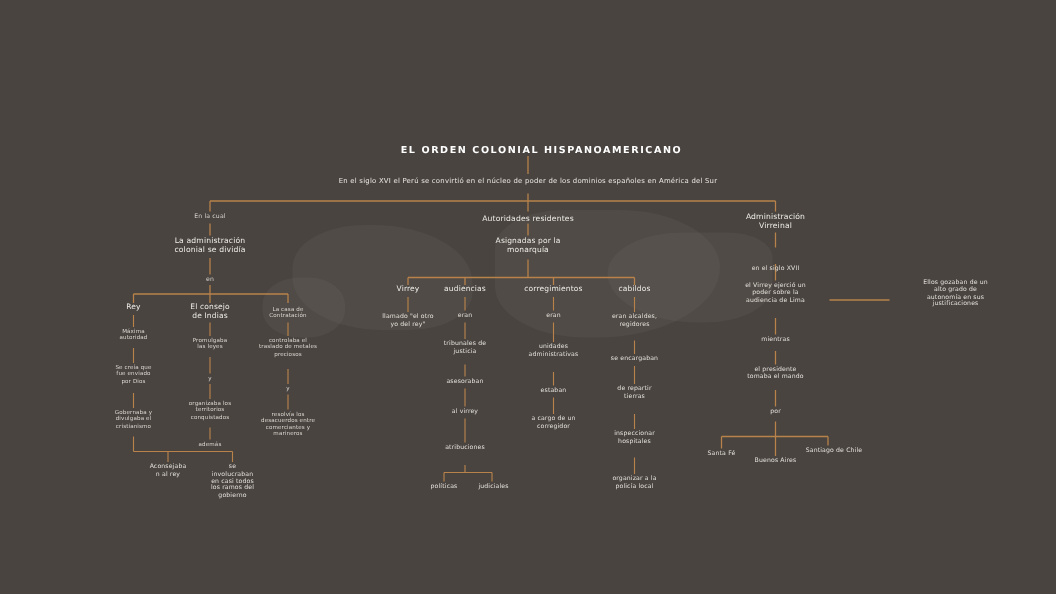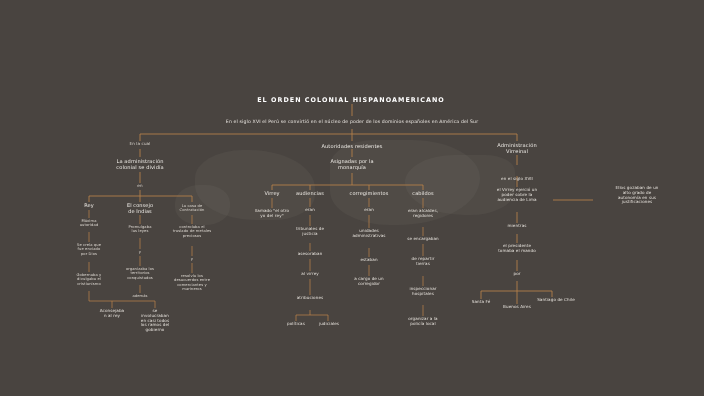--- a/index.html
+++ b/index.html
@@ -118,21 +118,21 @@
     <path class="ln" d="M517,260 L517,271"></path>
     <path class="ln" d="M517,281 L517,291"></path>
     <path class="ln" d="M481,291 L552,291"></path>
     <path class="ln" d="M481,291 L481,299"></path>
     <path class="ln" d="M517,291 L517,304"></path>
     <path class="ln" d="M552,291 L552,297"></path>
 
     <path class="ln" d="M553,200 L593,200"></path>
   </svg>
 
-  <div class="node n-title" style="left:351px;top:97px;width:300px;">EL  ORDEN  COLONIAL  HISPANOAMERICANO</div>
+  <div class="node n-title" style="left:361px;top:97px;width:300px;">EL  ORDEN  COLONIAL  HISPANOAMERICANO</div>
   <div class="node n-sub" style="left:352px;top:119px;width:470px;">En el siglo XVI el Perú se convirtió en el núcleo de poder de los dominios españoles en América del Sur</div>
 
   <div class="node n-conn" style="left:140px;top:142px;width:90px;">En la cual</div>
   <div class="node n-lvl1" style="left:140px;top:158px;width:110px;">La administración
 colonial se dividía</div>
   <div class="node n-conn" style="left:140px;top:184px;width:40px;">en</div>
 
   <div class="node n-lvl2" style="left:89px;top:203px;width:60px;">Rey</div>
   <div class="node n-tiny" style="left:89px;top:219px;width:62px;">Máxima
 autoridad</div>

